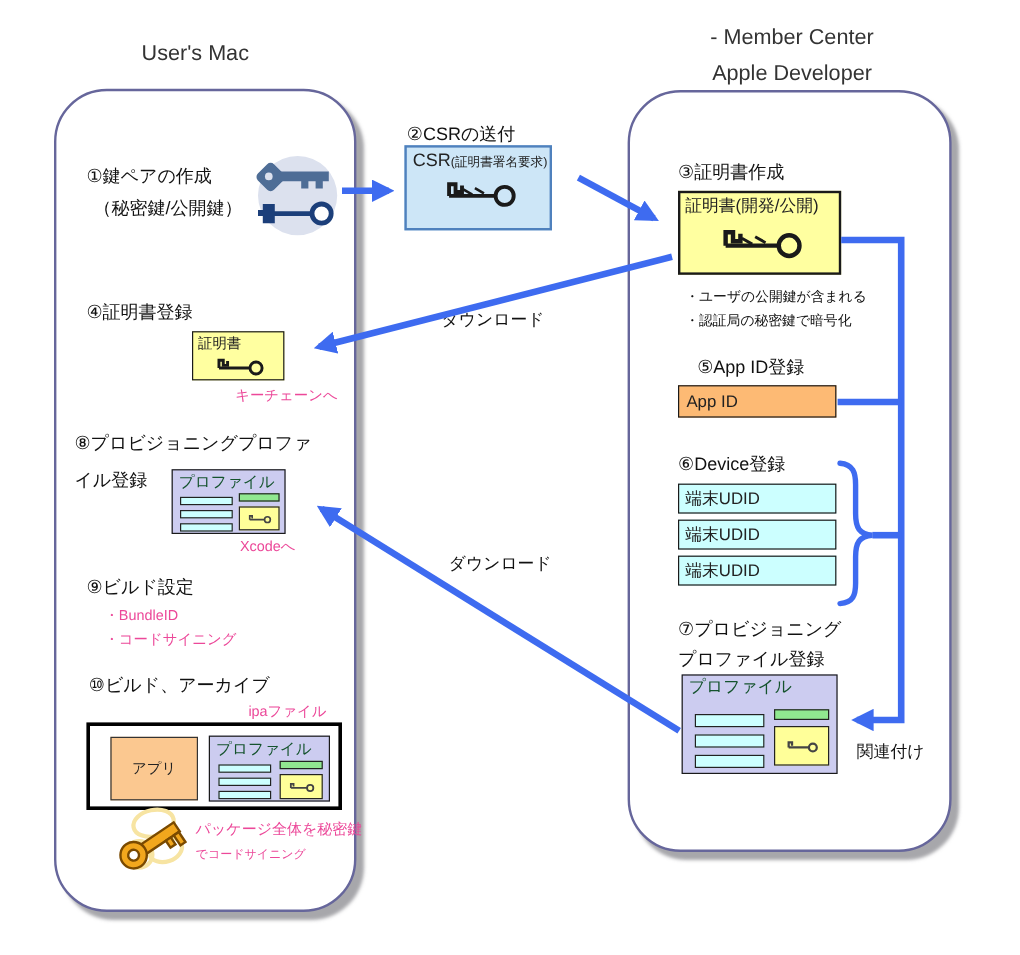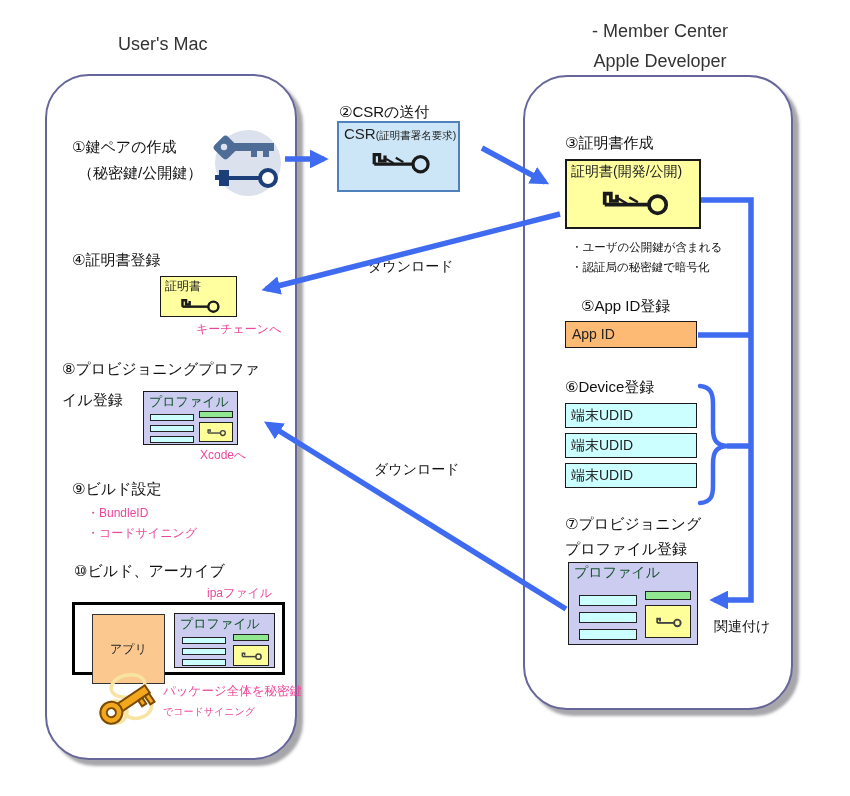--- a/index.html
+++ b/index.html
@@ -56,21 +56,21 @@
 
   .pbox8 { left:143px; top:391px; width:95px; height:54px; }
   .pbox8 .ptitle { font-size:13px; }
   .pbox8 .b1 { left:6px; top:22px; width:44px; height:7px; }
   .pbox8 .b2 { left:6px; top:33px; width:44px; height:7px; }
   .pbox8 .b3 { left:6px; top:44px; width:44px; height:7px; }
   .pbox8 .gbar { left:55px; top:19px; width:34px; height:7px; }
   .pbox8 .kbox { left:55px; top:30px; width:34px; height:20px; }
 
   .ipa-box { left:72px; top:602px; width:213px; height:73px; background:#fff; border:3px solid #000; }
-  .app-box { position:absolute; left:17px; top:9px; width:73px; height:70px; background:#fbc890;
+  .app-box { position:absolute; left:17px; top:9px; width:73px; height:53px; background:#fbc890;
              border:1.5px solid #333; display:flex; align-items:center; justify-content:center; font-size:12px; }
   .pbox10 { left:99px; top:8px; width:101px; height:55px; }
   .pbox10 .ptitle { font-size:13px; }
   .pbox10 .b1 { left:7px; top:23px; width:44px; height:7px; }
   .pbox10 .b2 { left:7px; top:34px; width:44px; height:7px; }
   .pbox10 .b3 { left:7px; top:45px; width:44px; height:7px; }
   .pbox10 .gbar { left:58px; top:20px; width:36px; height:7px; }
   .pbox10 .kbox { left:58px; top:31px; width:36px; height:21px; }
 
   svg.overlay { position:absolute; left:0; top:0; width:850px; height:796px; pointer-events:none; z-index:5; }

